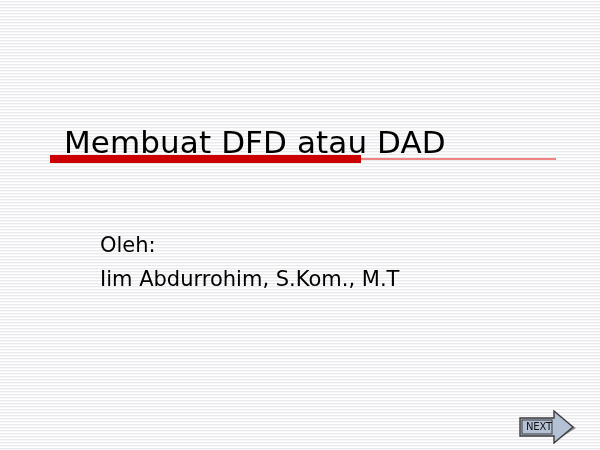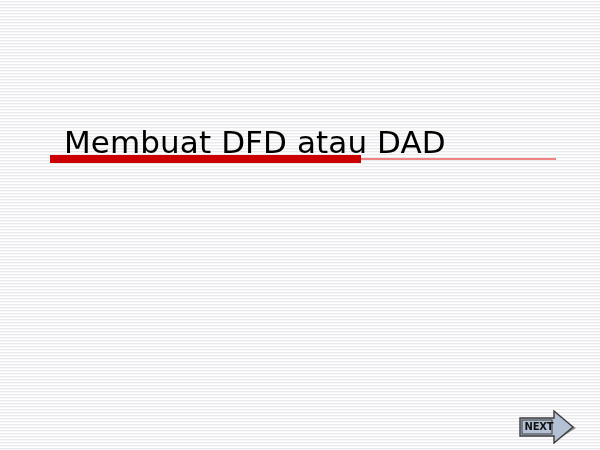--- a/index.html
+++ b/index.html
@@ -107,38 +107,42 @@
   .next-label {
     position: absolute;
     left: 6px;
     top: 9px;
     width: 30px;
     height: 15px;
     line-height: 15px;
     text-align: center;
     font-family: "DejaVu Sans", sans-serif;
     font-size: 10px;
-    font-weight: 700;
+    font-weight: 400;
     color: #111111;
     letter-spacing: -0.2px;
     pointer-events: none;
   }
 </style>
 </head>
 <body>
 
 <div class="slide">
 
   <h1 class="title">Membuat DFD atau DAD</h1>
 
   <div class="divider">
     <div class="divider-thin"></div>
     <div class="divider-thick"></div>
   </div>
 
+  <div class="body-block">
+    <p class="body-line">Oleh:</p>
+    <p class="body-line">Iim Abdurrohim, S.Kom., M.T</p>
+  </div>
 
   <div class="next-button">
     <svg width="58" height="34" viewBox="0 0 58 34">
       <path d="M4 23 L4 31 L37 31 L37 39 L56 27 L37 15 L37 23 Z" fill="#6e6e6e" stroke="none" opacity="0.75" transform="translate(2,-9)"></path>
       <path d="M2 8 L2 26 L36 26 L36 33 L55 17 L36 1 L36 8 Z" fill="#b4c0d4" stroke="#3c3c3c" stroke-width="1.4" stroke-linejoin="miter"></path>
       <rect x="4" y="10" width="30" height="14" fill="none" stroke="#3c3c3c" stroke-width="1"></rect>
     </svg>
     <span class="next-label">NEXT</span>
   </div>
 

